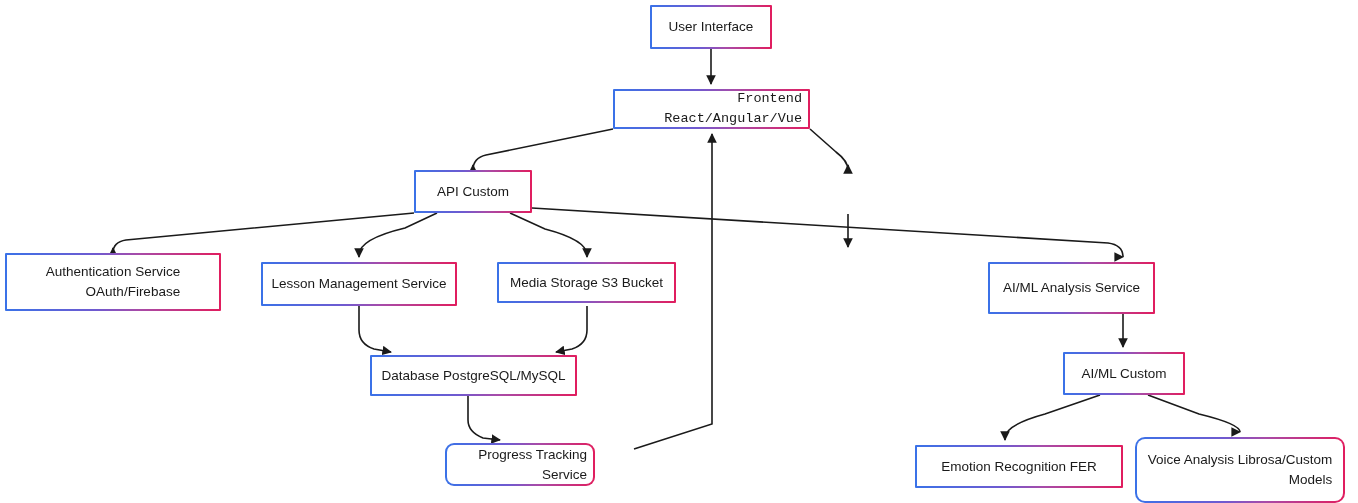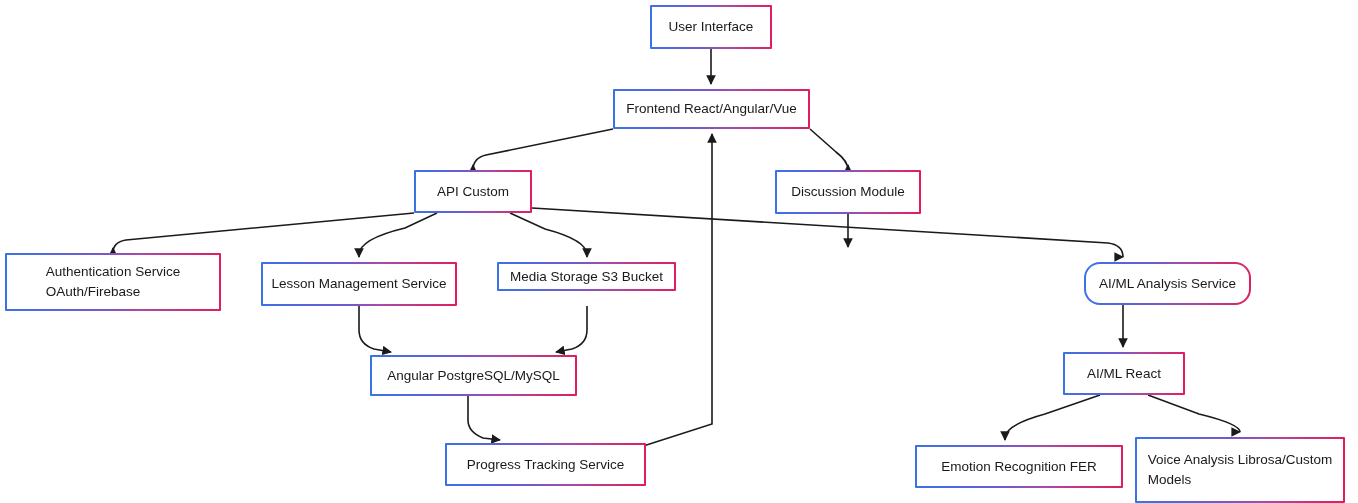--- a/index.html
+++ b/index.html
@@ -27,21 +27,21 @@
   }
   .node {
     position: absolute;
     box-sizing: border-box;
     background: #ffffff;
     border: 2px solid transparent;
     border-radius: 1px;
     display: flex;
     align-items: center;
     justify-content: center;
-    text-align: left;
+    text-align: right;
     color: #1a1a1a;
     font-size: 13.5px;
     line-height: 1.45;
     padding: 2px 6px;
     background-image:
       linear-gradient(#ffffff, #ffffff),
       linear-gradient(90deg, #3a72e8 0%, #6f5ad0 42%, #a84ba8 62%, #e11d5e 100%);
     background-origin: border-box;
     background-clip: padding-box, border-box;
   }
@@ -77,64 +77,61 @@
       <path d="M 1123 305 L 1123 347"></path>
       <path d="M 1100 395 L 1045 414 Q 1005 425 1005 438 L 1005 440"></path>
       <path d="M 1148 395 L 1199 414 Q 1240 424 1240 432 L 1240 432"></path>
     </g>
   </svg>
 
   <div class="node" style="left:650px; top:5px; width:122px; height:44px;">
     <span class="node-label">User Interface</span>
   </div>
 
-  <div class="node" style="left:613px; top:89px; width:197px; height:40px;">
+  <div class="node" style="left:613px; top:89px; width:197px; height:40px;font-family:Liberation Mono, monospace;">
     <span class="node-label">Frontend React/Angular/Vue</span>
   </div>
 
   <div class="node" style="left:414px; top:170px; width:118px; height:43px;">
     <span class="node-label">API Custom</span>
   </div>
 
-  <div class="node" style="left:775px; top:170px; width:146px; height:44px;">
-    <span class="node-label">Discussion Module</span>
-  </div>
 
   <div class="node" style="left:5px; top:253px; width:216px; height:58px;">
     <span class="node-label">Authentication Service
 OAuth/Firebase</span>
   </div>
 
   <div class="node" style="left:261px; top:262px; width:196px; height:44px;">
     <span class="node-label">Lesson Management Service</span>
   </div>
 
-  <div class="node" style="left:497px; top:262px; width:179px; height:29px;">
+  <div class="node" style="left:497px; top:262px; width:179px; height:41px;">
     <span class="node-label">Media Storage S3 Bucket</span>
   </div>
 
 
-  <div class="node" style="left:1084px; top:262px; width:167px; height:43px;border-radius:16px;">
+  <div class="node" style="left:988px; top:262px; width:167px; height:52px;">
     <span class="node-label">AI/ML Analysis Service</span>
   </div>
 
   <div class="node" style="left:370px; top:355px; width:207px; height:41px;">
-    <span class="node-label">Angular PostgreSQL/MySQL</span>
+    <span class="node-label">Database PostgreSQL/MySQL</span>
   </div>
 
   <div class="node" style="left:1063px; top:352px; width:122px; height:43px;">
-    <span class="node-label">AI/ML React</span>
+    <span class="node-label">AI/ML Custom</span>
   </div>
 
-  <div class="node" style="left:445px; top:443px; width:201px; height:43px;">
+  <div class="node" style="left:445px; top:443px; width:150px; height:43px;border-radius:9px;">
     <span class="node-label">Progress Tracking Service</span>
   </div>
 
   <div class="node" style="left:915px; top:445px; width:208px; height:43px;">
     <span class="node-label">Emotion Recognition FER</span>
   </div>
 
-  <div class="node" style="left:1135px; top:437px; width:210px; height:66px;">
+  <div class="node" style="left:1135px; top:437px; width:210px; height:66px;border-radius:10px;">
     <span class="node-label">Voice Analysis Librosa/Custom
 Models</span>
   </div>
 
 </div>
 
 </body></html>

